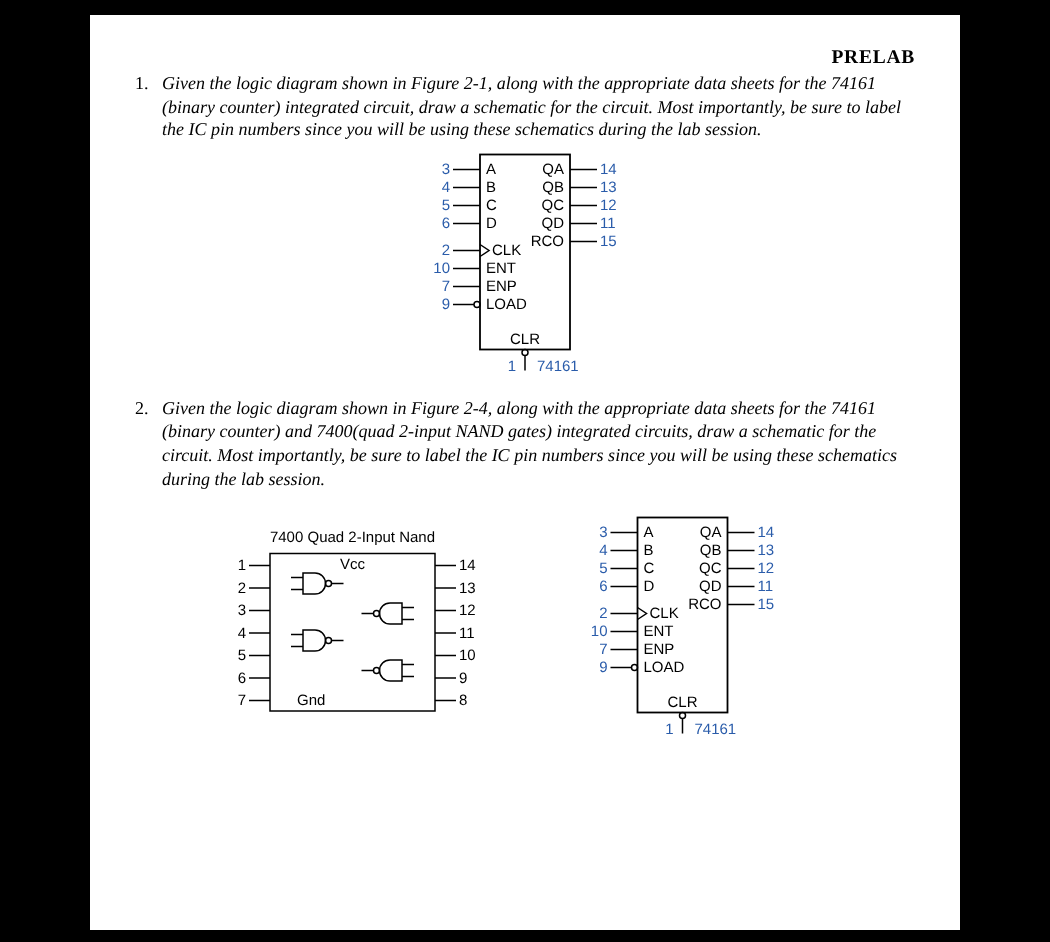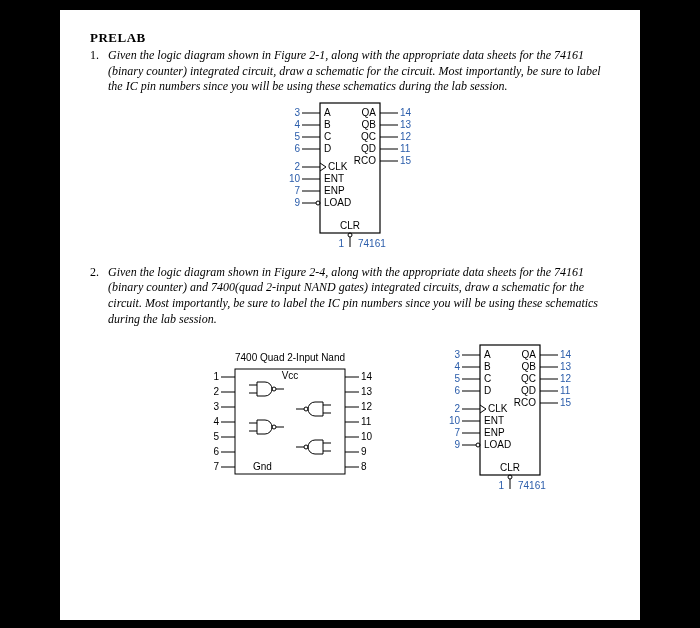--- a/index.html
+++ b/index.html
@@ -16,20 +16,21 @@
     background: #fff;
     margin: 10px 60px 10px 60px;
     padding: 20px 30px;
     height: 570px;
     position: relative;
   }
   .title {
     font-weight: bold;
     font-size: 13px;
     letter-spacing: 0.5px;
+    text-align: right;
   }
   .q {
     display: flex;
     margin-top: 2px;
   }
   .q-num {
     width: 18px;
     flex-shrink: 0;
   }
   .q-text {
@@ -112,21 +113,21 @@
         <text x="94" y="152" text-anchor="end" class="pinnum">1</text>
         <text x="108" y="152" class="partnum">74161</text>
       </g>
   </svg>
 
   <div class="q" style="margin-top:10px;">
     <div class="q-num">2.</div>
     <div class="q-text"><span>Given the logic diagram shown in Figure 2-4, along with the appropriate data sheets for the 74161 (binary counter) and 7400(quad 2-input NAND gates) integrated circuits, draw a schematic for the circuit. Most importantly, be sure to label the IC pin numbers since you will be using these schematics during the lab session.</span></div>
   </div>
 
-  <div style="display:flex;align-items:center;gap:30px;margin-top:10px;justify-content:flex-end;">
+  <div style="display:flex;align-items:center;gap:30px;margin-top:10px;justify-content:center;">
     <svg width="180" height="140" viewBox="0 0 180 140">
       <g id="ic7400">
           <text x="90" y="14" text-anchor="middle" font-size="9">7400 Quad 2-Input Nand</text>
           <rect x="35" y="22" width="110" height="105" fill="none" stroke="#000"></rect>
           <line x1="21" y1="30" x2="35" y2="30" stroke="#000"></line>
           <text x="19" y="33" text-anchor="end" font-size="9">1</text>
           <line x1="21" y1="45" x2="35" y2="45" stroke="#000"></line>
           <text x="19" y="48" text-anchor="end" font-size="9">2</text>
           <line x1="21" y1="60" x2="35" y2="60" stroke="#000"></line>
           <text x="19" y="63" text-anchor="end" font-size="9">3</text>

